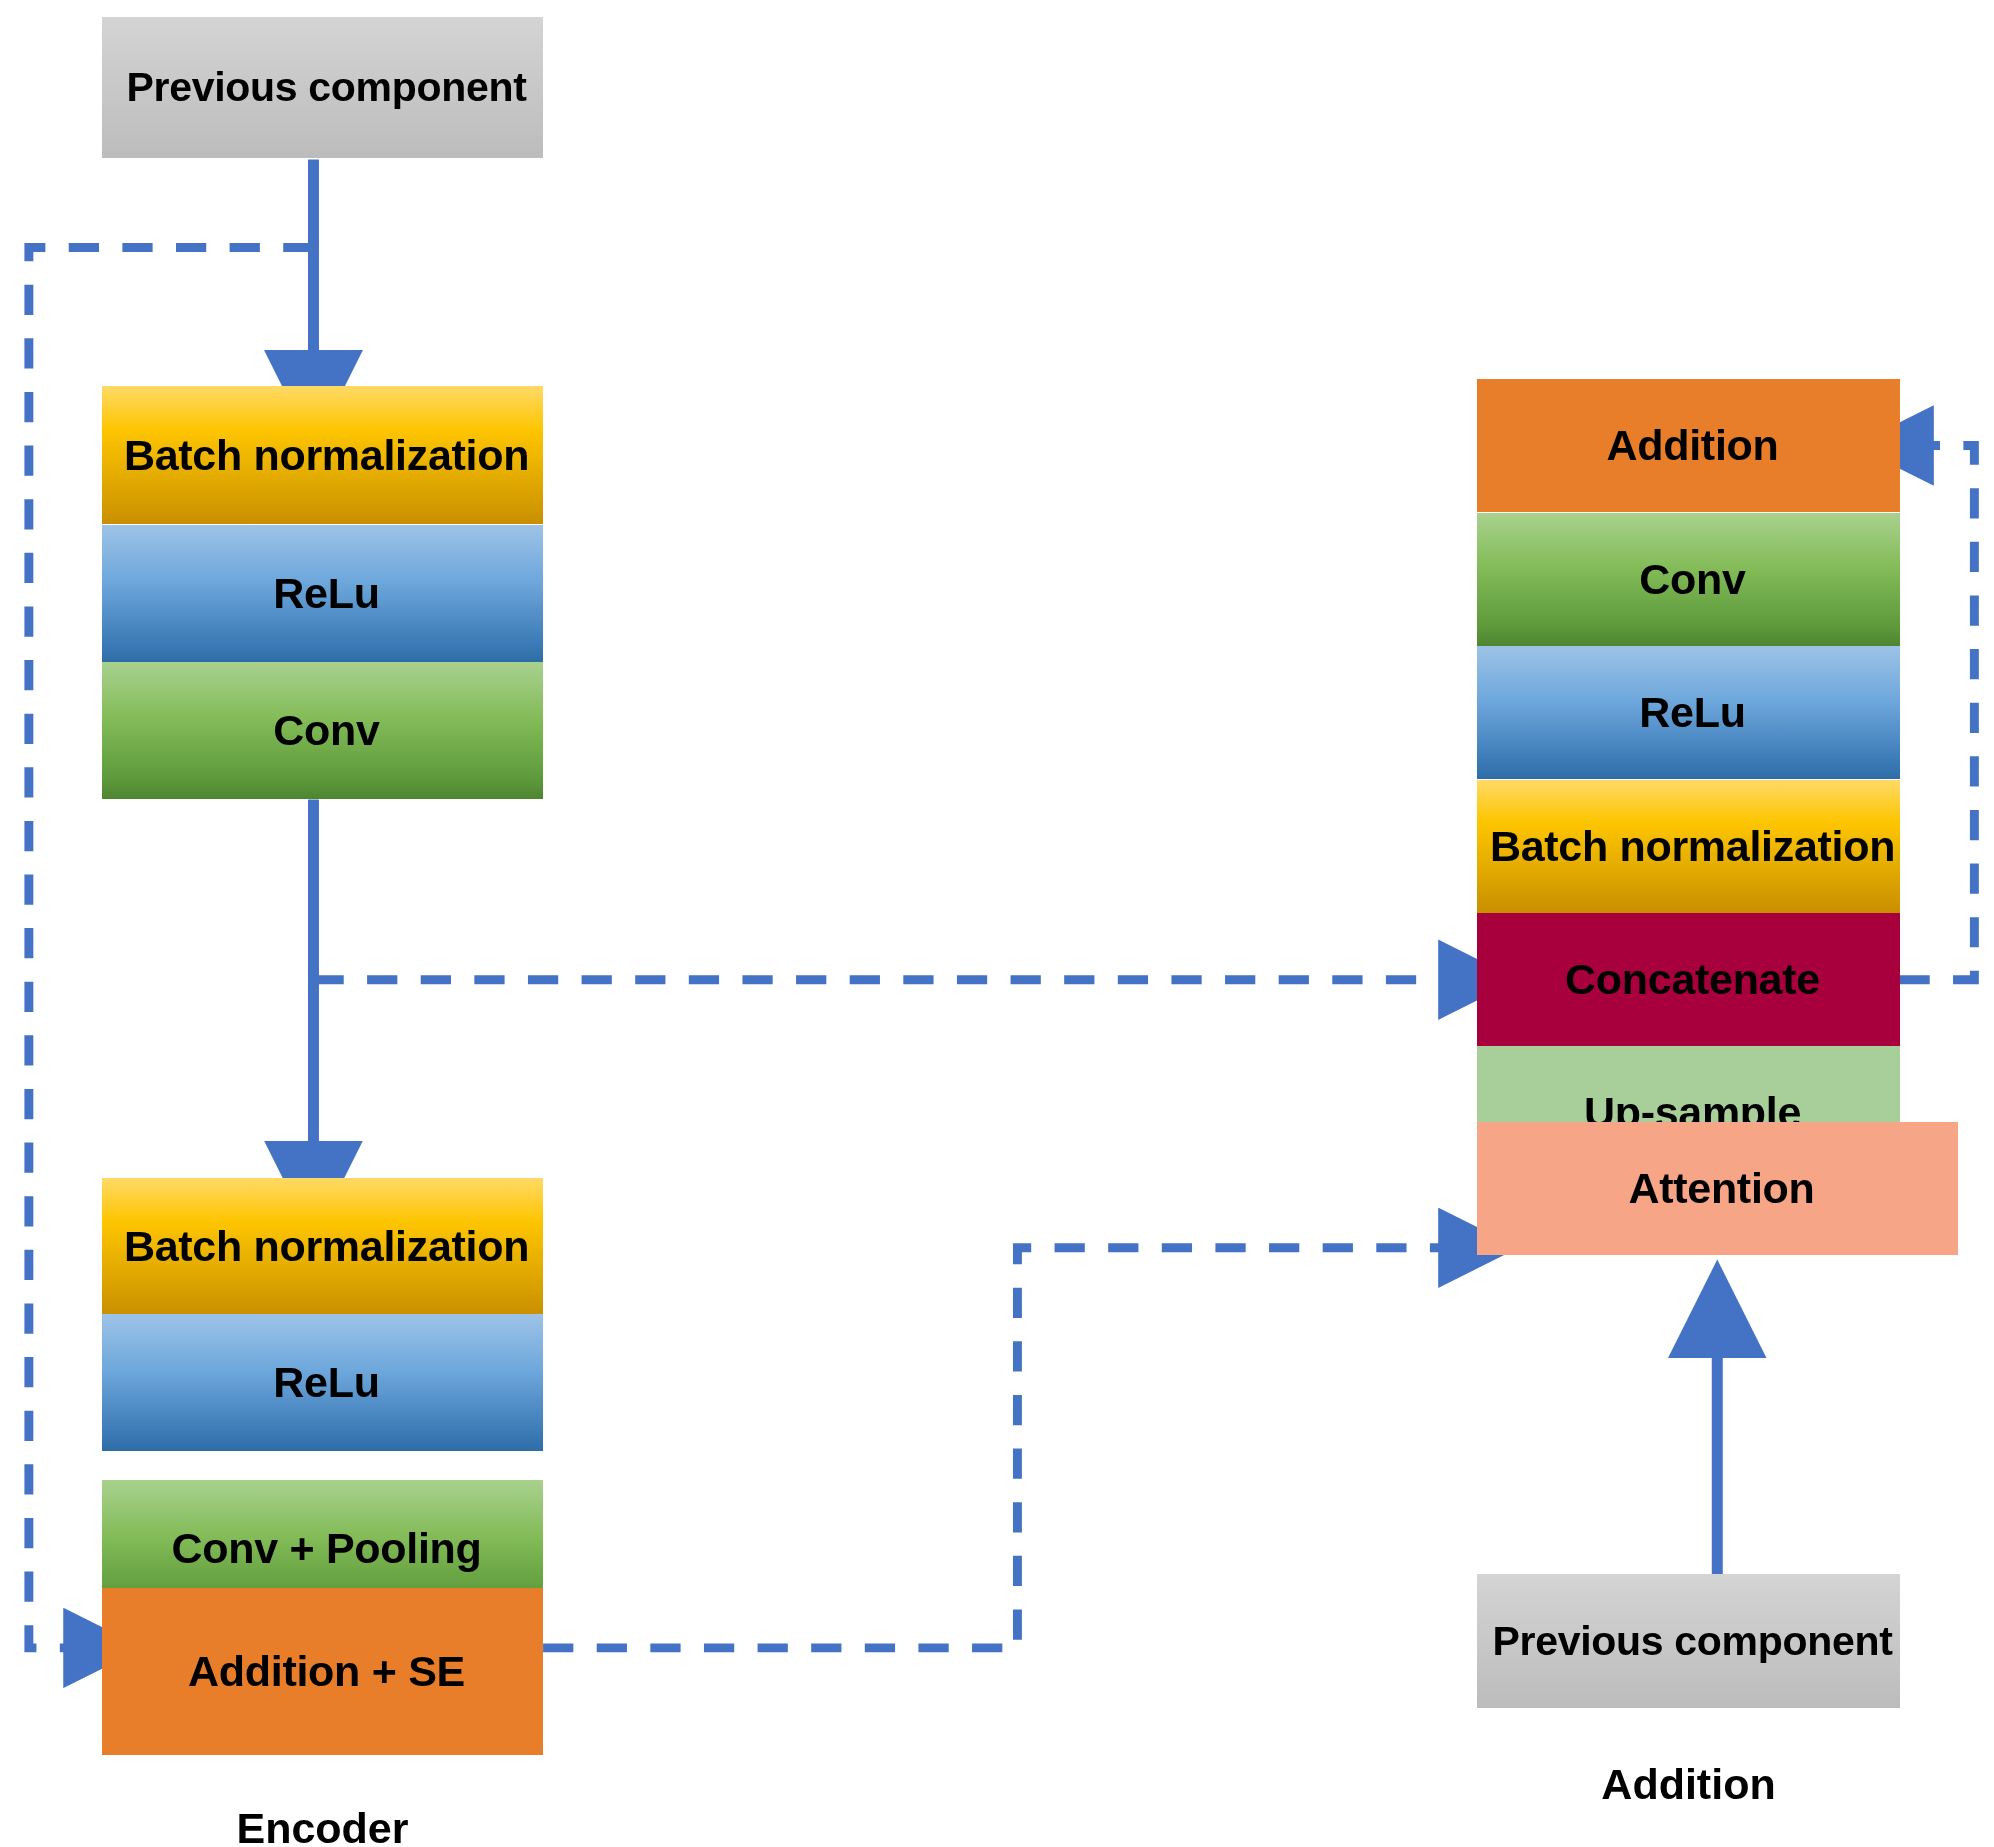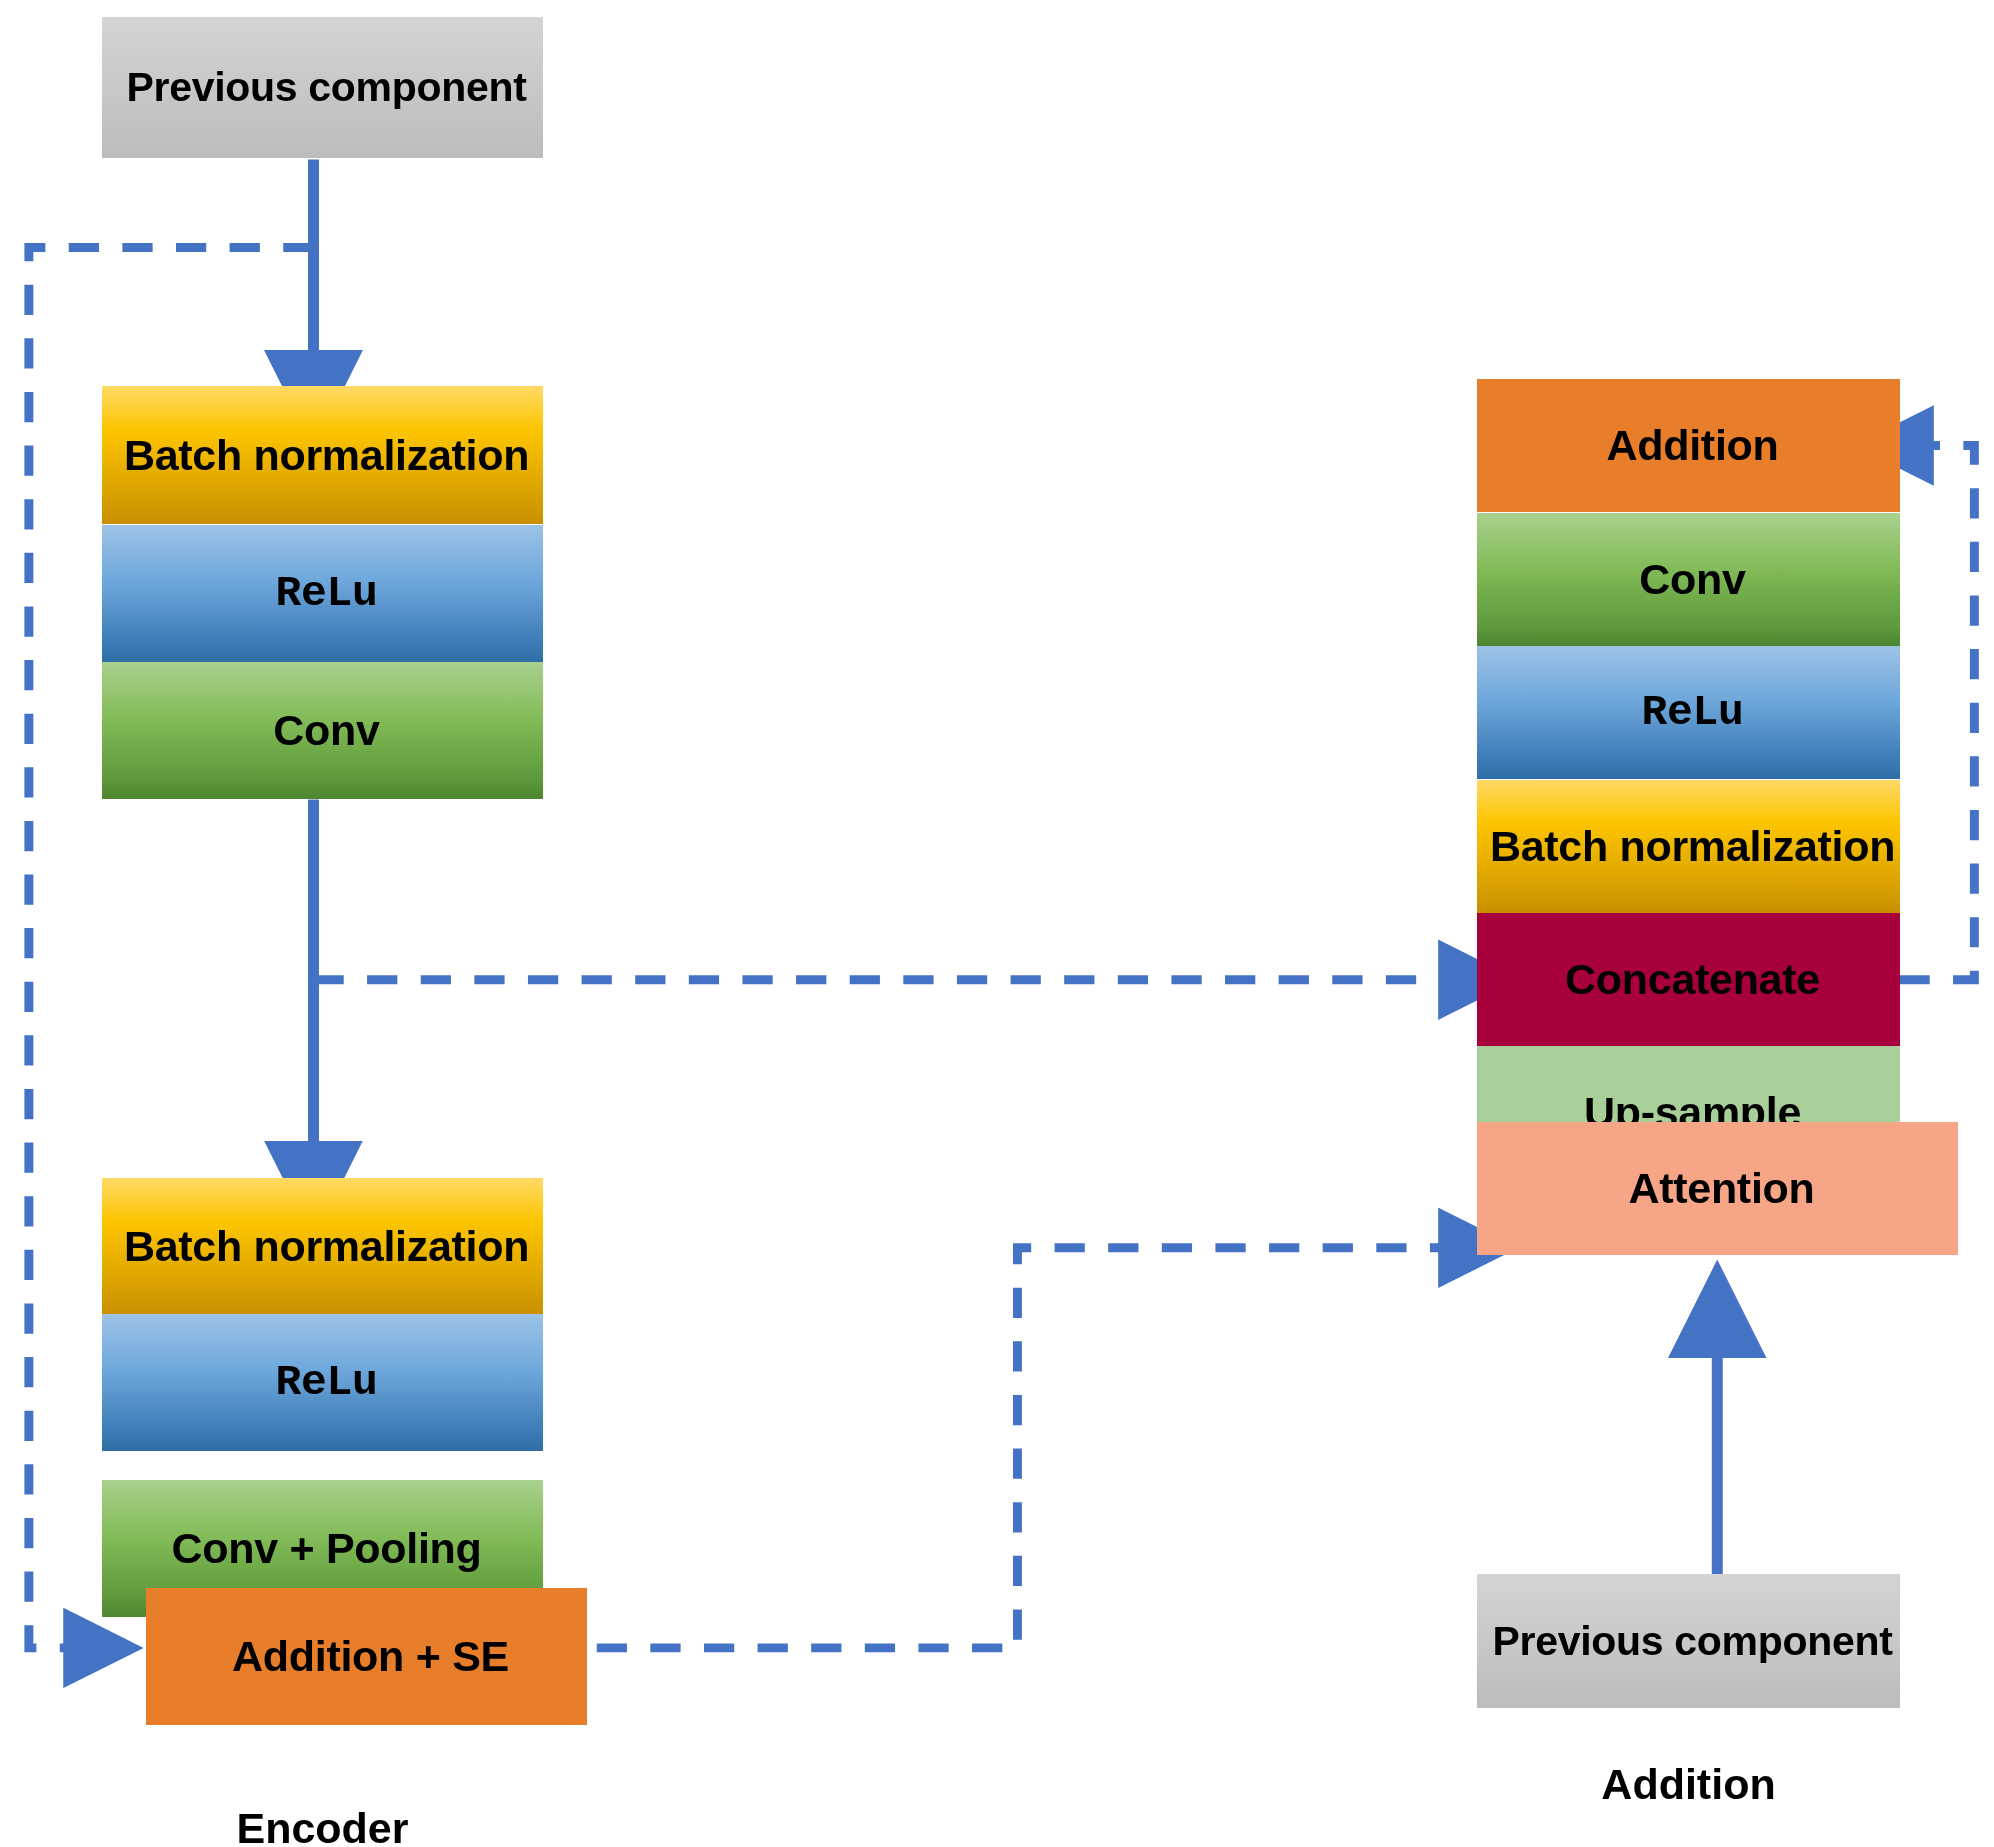--- a/index.html
+++ b/index.html
@@ -8,21 +8,21 @@
   #stage{position:absolute;left:0;top:0;width:1995px;height:1848px;}
 
   .block{position:absolute;box-sizing:border-box;display:flex;
          align-items:center;justify-content:center;
          color:#000;font-weight:bold;letter-spacing:-0.3px;
          white-space:nowrap;padding-left:8px;}
   .prev{font-size:41px;}
   .layer{font-size:43px;}
 
   .grad-yellow{background:linear-gradient(180deg,#ffd966 0%,#fdc500 32%,#e0a800 70%,#c98f00 100%);}
-  .grad-blue  {background:linear-gradient(180deg,#9dc3e6 0%,#6fa8dc 40%,#3d7cb8 85%,#2e6da4 100%);font-family:Liberation Mono, monospace;}
+  .grad-blue  {background:linear-gradient(180deg,#9dc3e6 0%,#6fa8dc 40%,#3d7cb8 85%,#2e6da4 100%);}
   .grad-green {background:linear-gradient(180deg,#a9d18e 0%,#82bb57 42%,#5e9a3c 85%,#4e8530 100%);}
   .grad-gray  {background:linear-gradient(180deg,#d4d4d4 0%,#c9c9c9 45%,#bcbcbc 100%);}
   .flat-orange{background:#e87d2a;}
   .flat-crimson{background:#a8003c;}
   .flat-ltgreen{background:#a8cf9a;}
   .flat-salmon {background:#f6a586;}
 
   .caption{position:absolute;font-size:43px;font-weight:bold;color:#000;
            text-align:center;white-space:nowrap;}
 
@@ -58,21 +58,21 @@
 
   <div class="block prev grad-gray" style="left:102px;top:17px;width:441px;height:141px;">Previous component</div>
 
   <div class="block layer grad-yellow" style="left:102px;top:386px;width:441px;height:138px;">Batch normalization</div>
   <div class="block layer grad-blue" style="left:102px;top:525px;width:441px;height:137px;">ReLu</div>
   <div class="block layer grad-green" style="left:102px;top:662px;width:441px;height:137px;">Conv</div>
 
   <div class="block layer grad-yellow" style="left:102px;top:1178px;width:441px;height:137px;">Batch normalization</div>
   <div class="block layer grad-blue" style="left:102px;top:1314px;width:441px;height:137px;">ReLu</div>
   <div class="block layer grad-green" style="left:102px;top:1451px;width:441px;height:137px;margin-top:29px;">Conv + Pooling</div>
-  <div class="block layer flat-orange" style="left:102px;top:1588px;width:441px;height:137px;margin-left:44px;">Addition + SE</div>
+  <div class="block layer flat-orange" style="left:102px;top:1588px;width:441px;height:167px;">Addition + SE</div>
 
   <div class="caption" style="left:102px;top:1804px;width:441px;">Encoder</div>
 
   <div class="block layer flat-orange" style="left:1477px;top:379px;width:423px;height:133px;">Addition</div>
   <div class="block layer grad-green" style="left:1477px;top:513px;width:423px;height:133px;">Conv</div>
   <div class="block layer grad-blue" style="left:1477px;top:646px;width:423px;height:133px;">ReLu</div>
   <div class="block layer grad-yellow" style="left:1477px;top:780px;width:423px;height:133px;">Batch normalization</div>
   <div class="block layer flat-ltgreen" style="left:1477px;top:1046px;width:423px;height:133px;">Up-sample</div>
   <div class="block layer flat-crimson" style="left:1477px;top:913px;width:423px;height:133px;color:#000;">Concatenate</div>
   <div class="block layer flat-salmon" style="left:1477px;top:1122px;width:481px;height:133px;">Attention</div>

